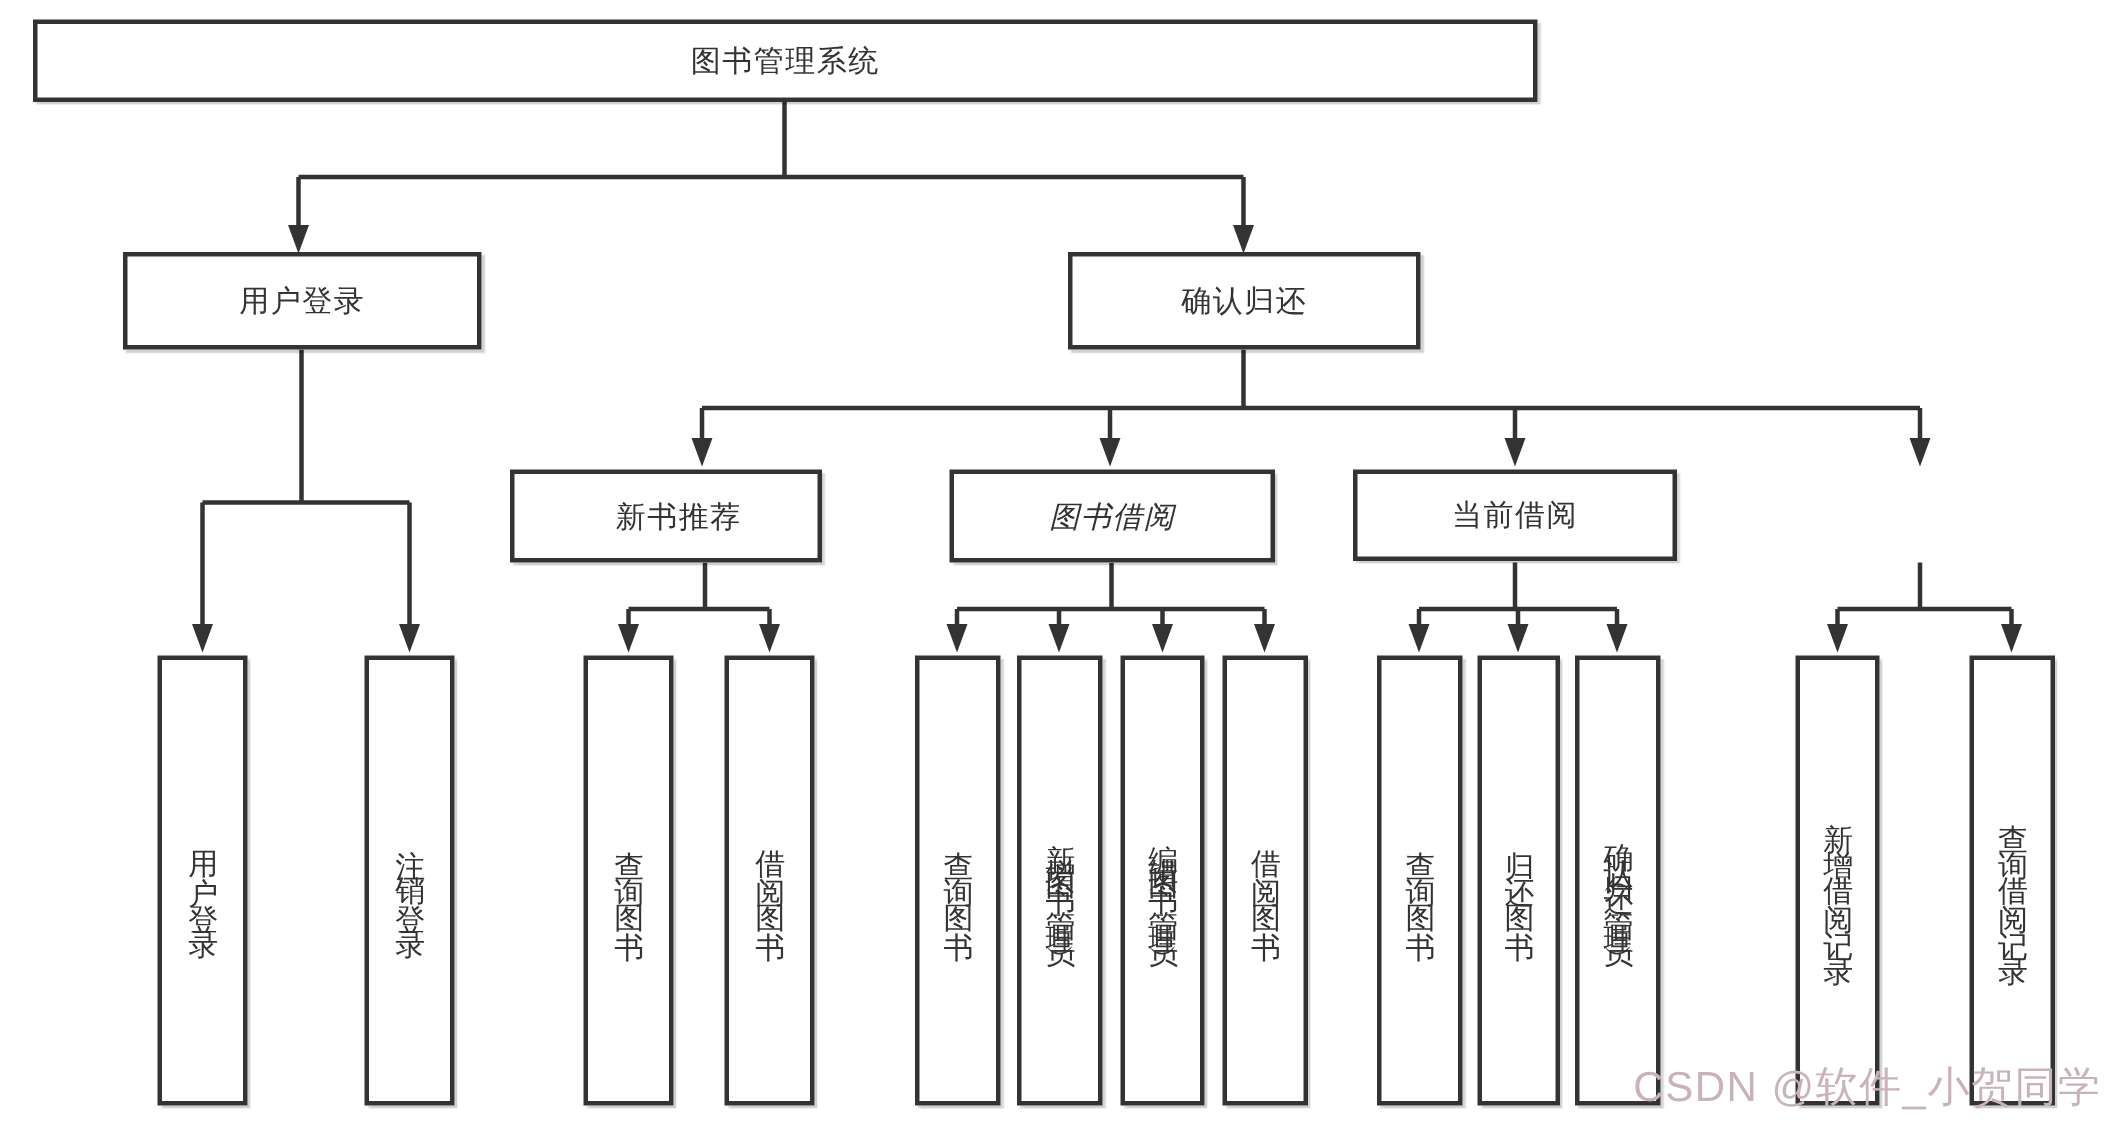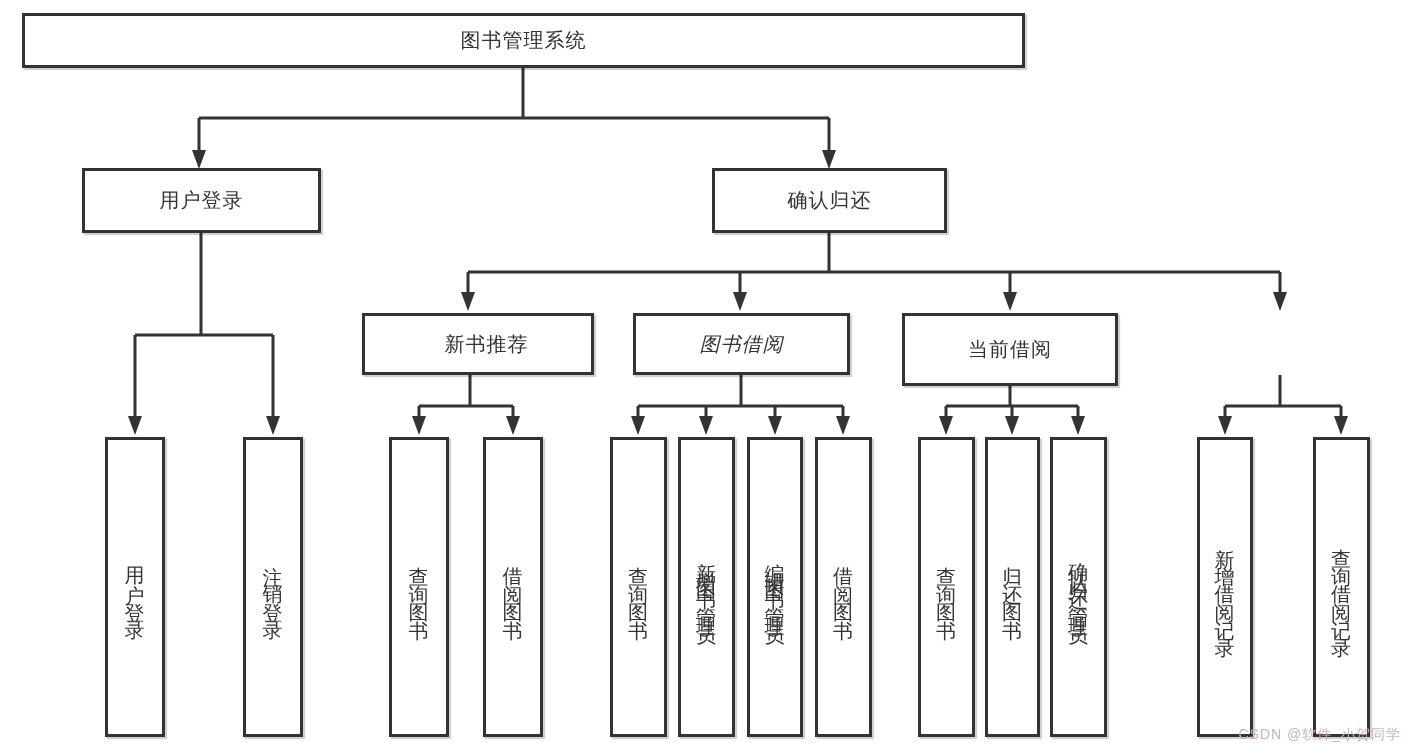--- a/index.html
+++ b/index.html
@@ -29,21 +29,21 @@
     text-orientation:mixed;
     font-size:20px;
     letter-spacing:18px;
     line-height:1;
   }
   .vbox.long span{letter-spacing:9px;}
   .vbox.mid span{letter-spacing:18px;}
   #watermark{
     position:absolute;
     right:4px;bottom:3px;
-    font-size:14px;
+    font-size:28px;
     letter-spacing:1px;
     color:#c9b3b8;
     z-index:2;
     white-space:nowrap;
   }
 </style>
 </head>
 <body>
 
 <div id="canvas">
@@ -92,27 +92,27 @@
     <span>图书管理系统</span>
   </div>
 
   <div class="hbox" style="left:82px;top:168px;width:239px;height:65px;">
     <span>用户登录</span>
   </div>
   <div class="hbox" style="left:712px;top:168px;width:235px;height:65px;">
     <span>确认归还</span>
   </div>
 
-  <div class="hbox" style="left:362px;top:313px;width:232px;height:62px;padding-left:17px;">
+  <div class="hbox" style="left:340px;top:313px;width:208px;height:62px;padding-left:17px;">
     <span>新书推荐</span>
   </div>
   <div class="hbox" style="left:633px;top:313px;width:217px;height:62px;font-style:italic;">
     <span>图书借阅</span>
   </div>
-  <div class="hbox" style="left:902px;top:313px;width:216px;height:73px;">
+  <div class="hbox" style="left:902px;top:313px;width:216px;height:61px;">
     <span>当前借阅</span>
   </div>
 
   <div class="vbox" style="left:105px;width:60px;">
     <span>用户登录</span>
   </div>
   <div class="vbox" style="left:243px;width:60px;">
     <span>注销登录</span>
   </div>
 

